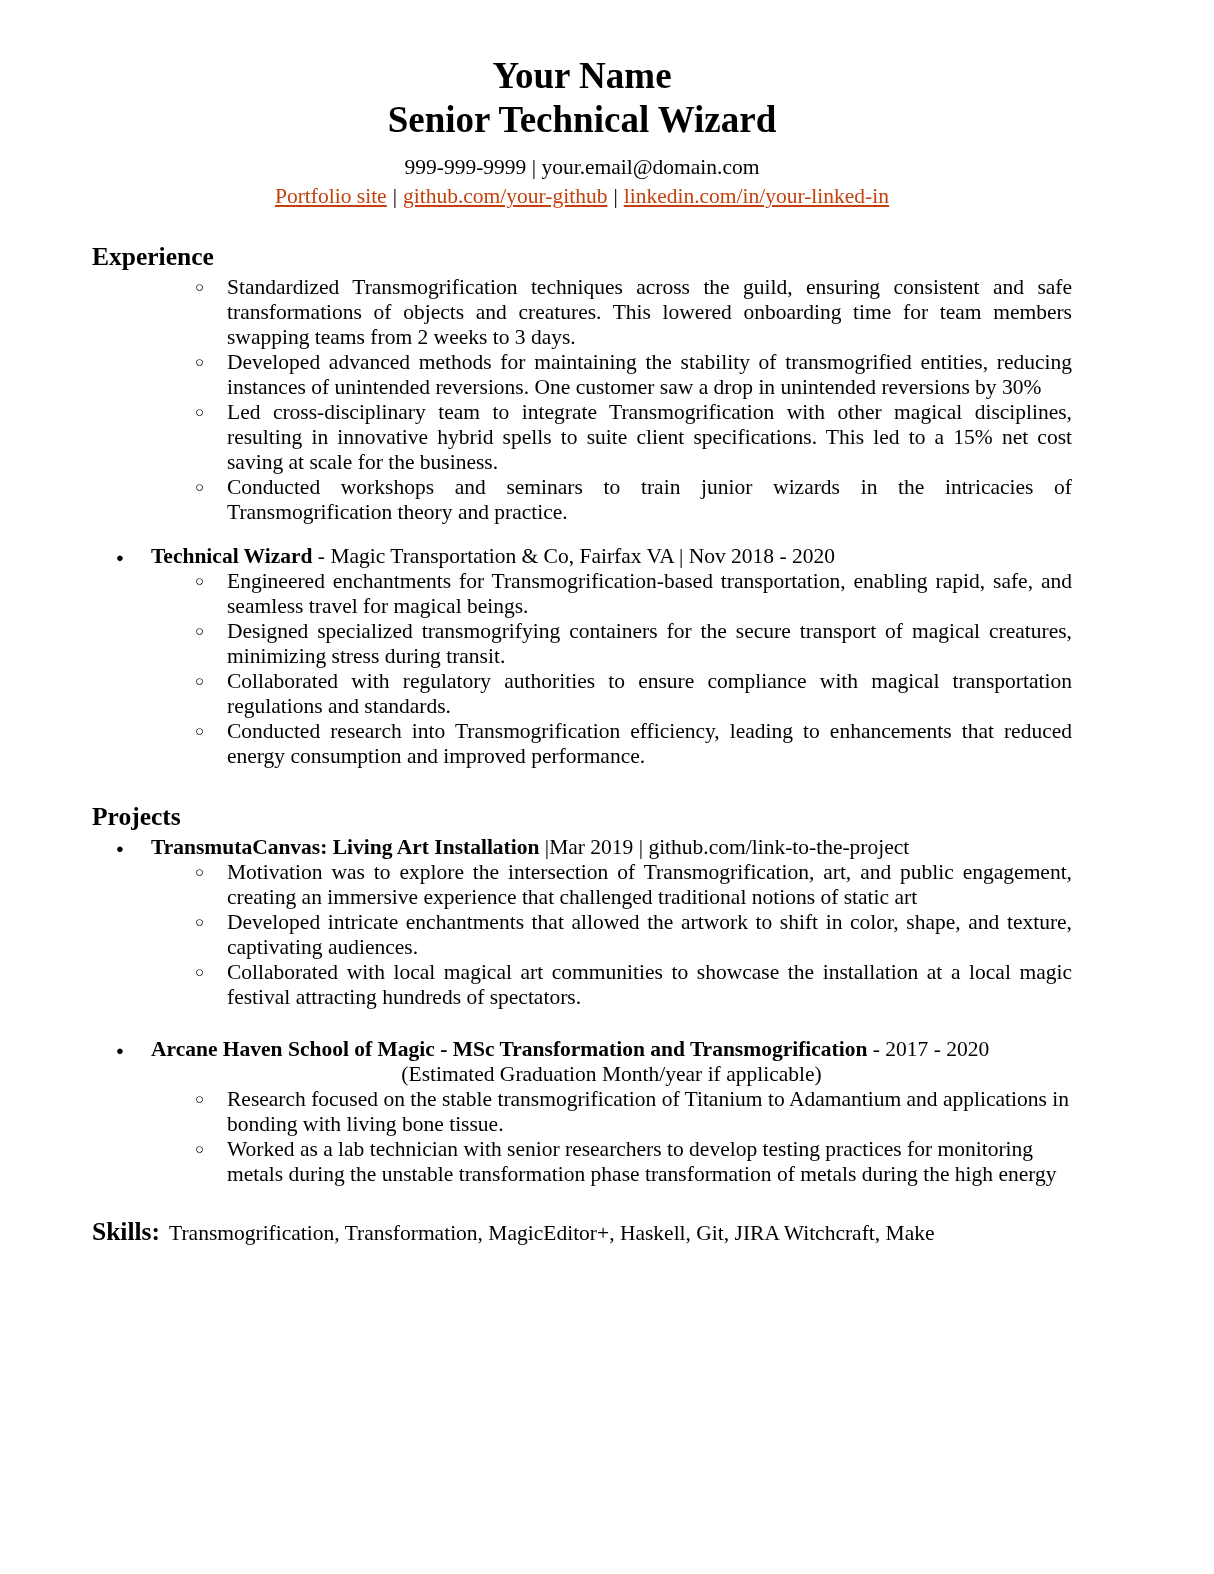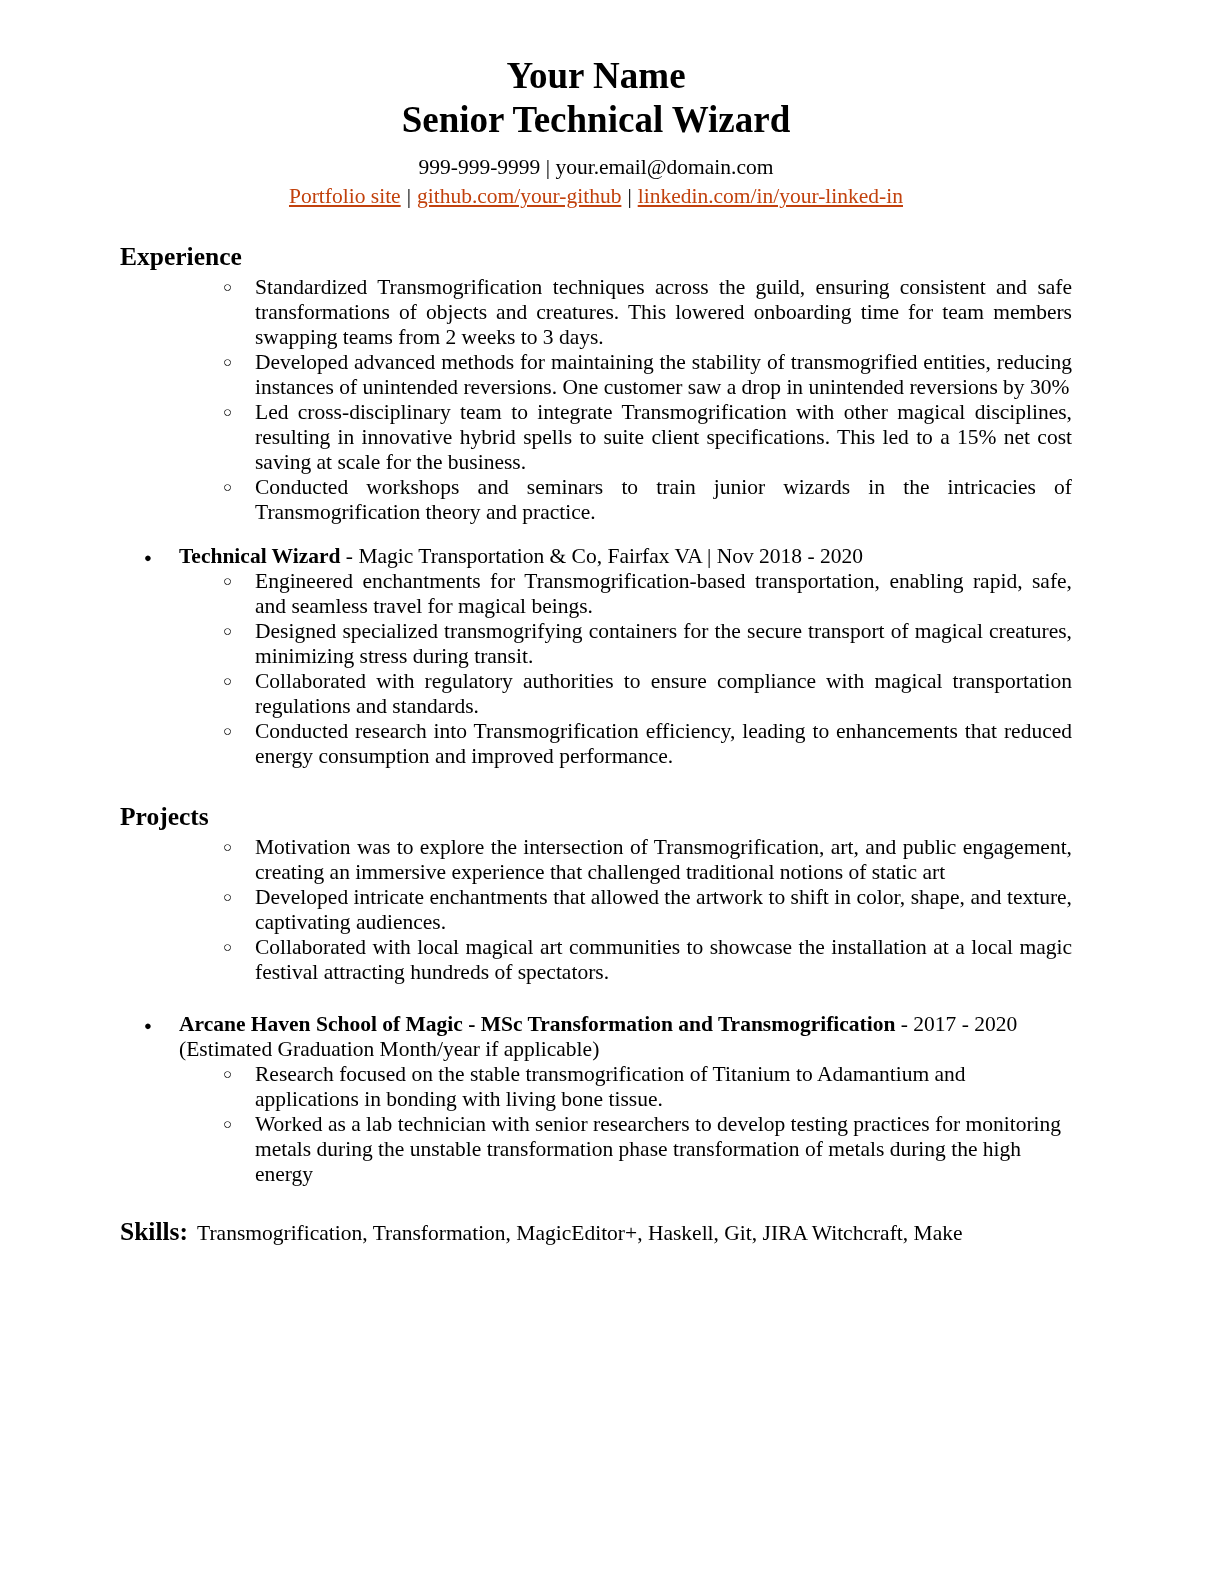--- a/index.html
+++ b/index.html
@@ -7,21 +7,21 @@
     width: 1214px;
     height: 1574px;
     background: #ffffff;
     color: #000000;
     font-family: "Liberation Serif", "DejaVu Serif", serif;
   }
   .page {
     box-sizing: border-box;
     width: 1214px;
     height: 1523px;
-    padding: 54px 142px 0 120px;
+    padding: 54px 142px 0 92px;
     overflow: hidden;
   }
   
   .doc-header { text-align: center; }
   .doc-name {
     font-size: 37px;
     font-weight: bold;
     line-height: 44px;
   }
   .doc-title {
@@ -65,20 +65,21 @@
     left: 24px;
     top: 1px;
     font-size: 13px;
     line-height: 25px;
   }
   .row1 .b { font-weight: bold; }
   .row-cont {
     padding-left: 59px;
     font-size: 21.5px;
     line-height: 25px;
+    text-align: center;
   }
   .row2 {
     position: relative;
     padding-left: 135px;
     font-size: 21.5px;
     line-height: 25px;
     text-align: justify;
   }
   .row2::before {
     content: "○";
@@ -133,20 +134,21 @@
       <div class="row2">Designed specialized transmogrifying containers for the secure transport of magical creatures, minimizing stress during transit.</div>
       <div class="row2">Collaborated with regulatory authorities to ensure compliance with magical transportation regulations and standards.</div>
       <div class="row2">Conducted research into Transmogrification efficiency, leading to enhancements that reduced energy consumption and improved performance.</div>
     </div>
   </div>
 
   <div>
     <div class="section-heading">Projects</div>
 
     <div>
+      <div class="row1"><span class="b">TransmutaCanvas: Living Art Installation</span><span> |Mar 2019 | github.com/link-to-the-project</span></div>
       <div class="row2">Motivation was to explore the intersection of Transmogrification, art, and public engagement, creating an immersive experience that challenged traditional notions of static art</div>
       <div class="row2">Developed intricate enchantments that allowed the artwork to shift in color, shape, and texture, captivating audiences.</div>
       <div class="row2">Collaborated with local magical art communities to showcase the installation at a local magic festival attracting hundreds of spectators.</div>
     </div>
   </div>
 
   <div>
 
     <div class="edu-entry">
       <div class="row1"><span class="b">Arcane Haven School of Magic - MSc Transformation and Transmogrification</span><span> - 2017 - 2020</span></div>

